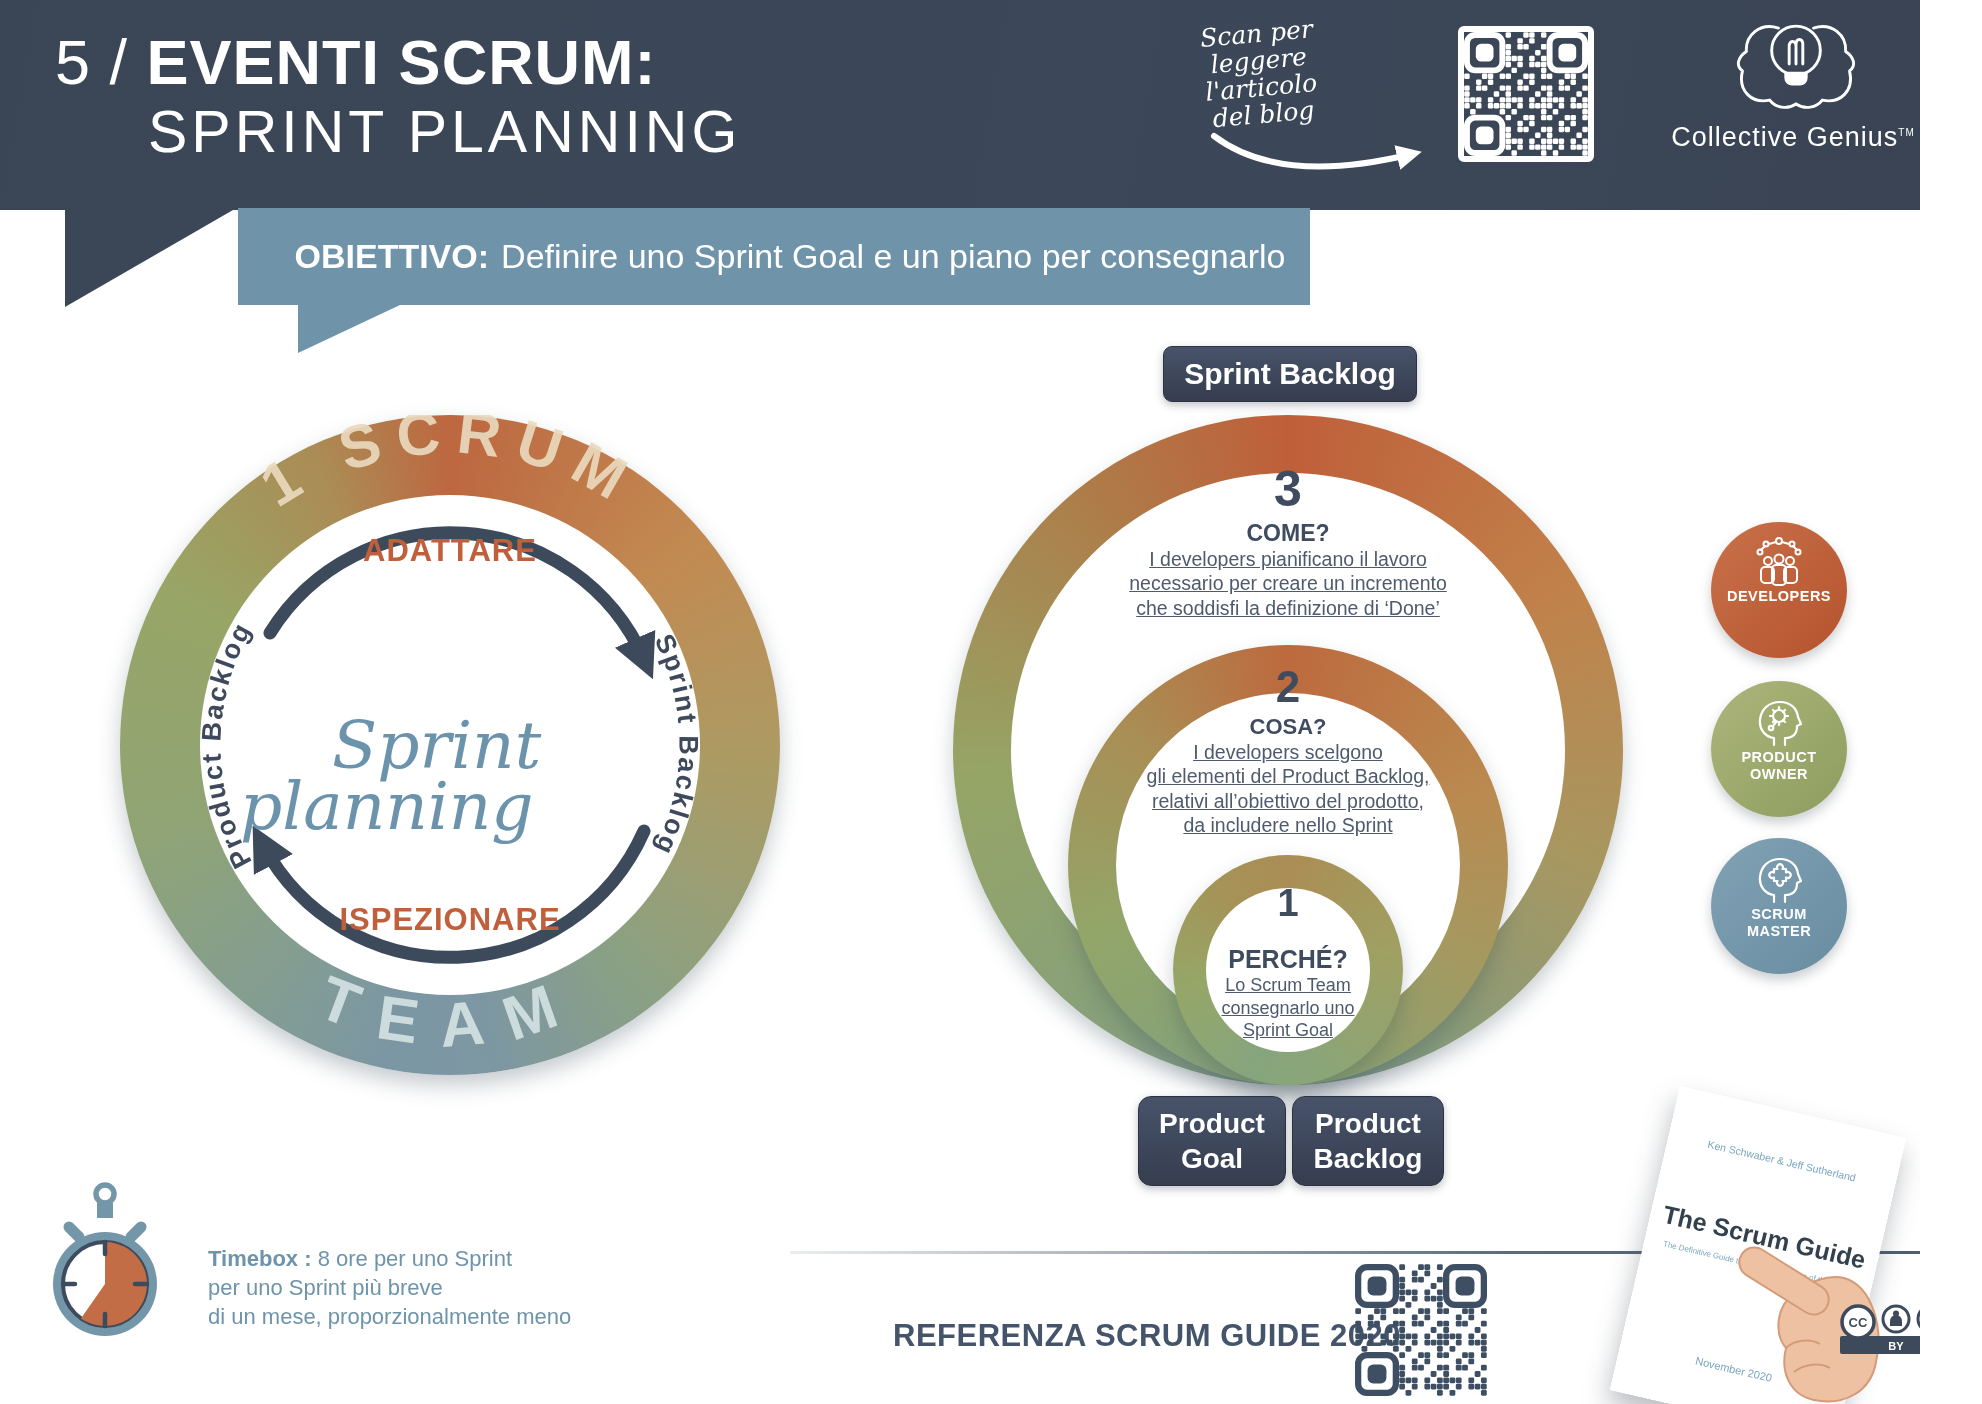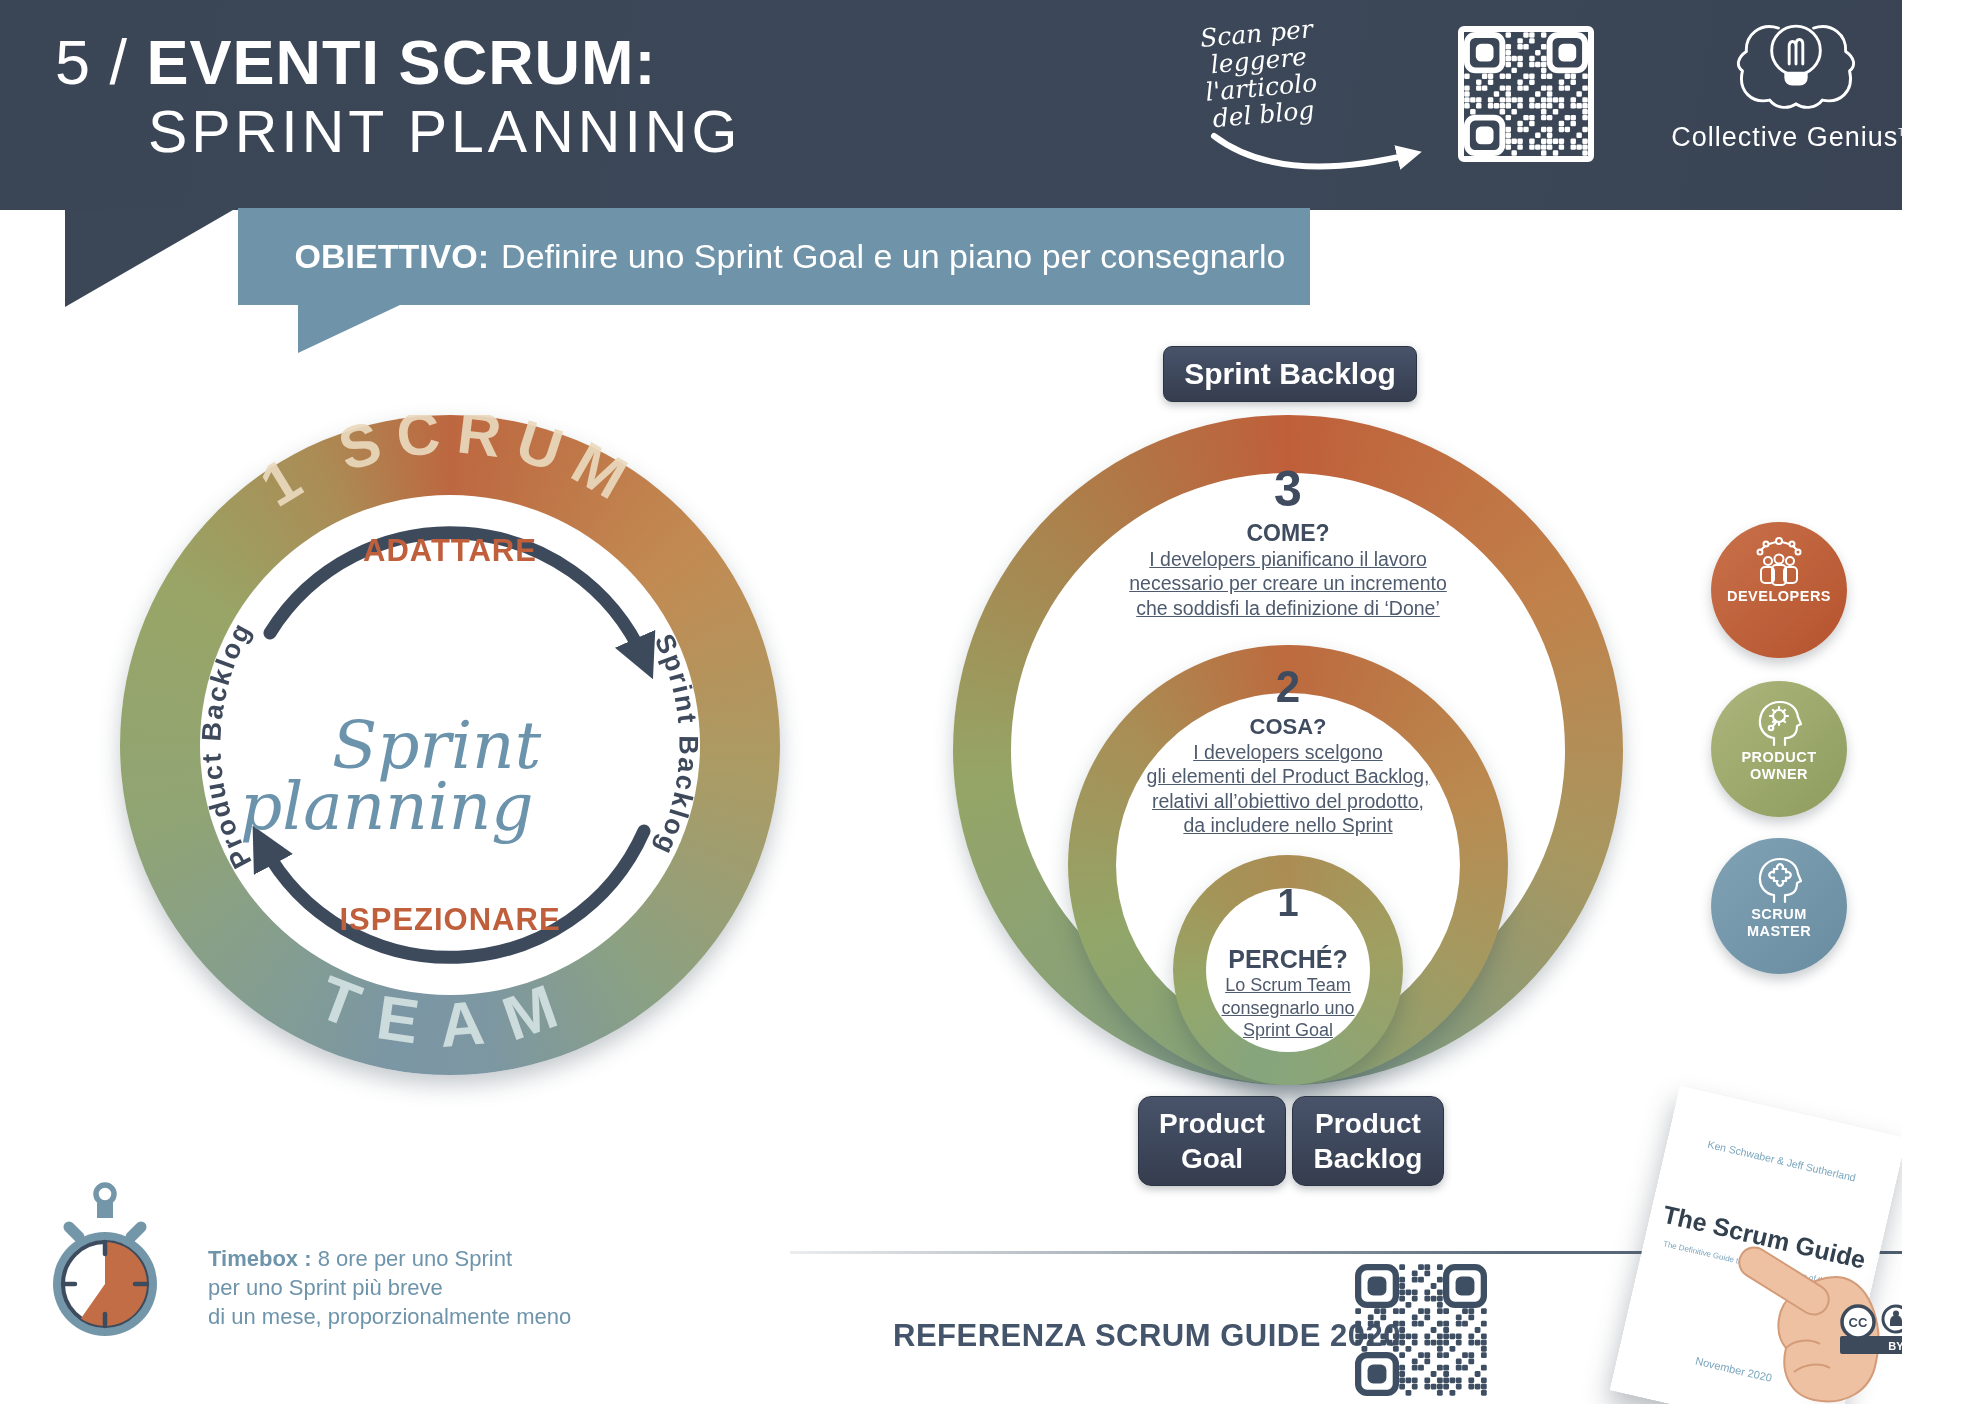--- a/index.html
+++ b/index.html
@@ -1,17 +1,17 @@
 <!DOCTYPE html>
 <html><head>
 <meta charset="utf-8">
 <style>
   html,body{margin:0;padding:0;background:#ffffff;}
   .page{position:relative;width:1902px;height:1404px;background:#ffffff;overflow:hidden;
-        font-family:"Liberation Sans",sans-serif;}
+        font-family:"Liberation Sans",sans-serif;padding-left:18px;}
   .abs{position:absolute;}
 
   
   .header{left:0;top:0;width:1982px;height:210px;background:linear-gradient(100deg,#3a4555,#3c4859 55%,#394353);}
   .header-tail{left:65px;top:210px;width:0;height:0;border-top:97px solid #3b4757;border-right:168px solid transparent;}
   .title-line1{left:55px;top:26px;color:#fff;font-size:63px;letter-spacing:1px;white-space:nowrap;}
   .title-line1 .pref{font-weight:400;}
   .title-line1 .bold{font-weight:800;}
   .title-line2{left:148px;top:98px;color:#fff;font-size:59px;font-weight:400;letter-spacing:4px;white-space:nowrap;}
 

